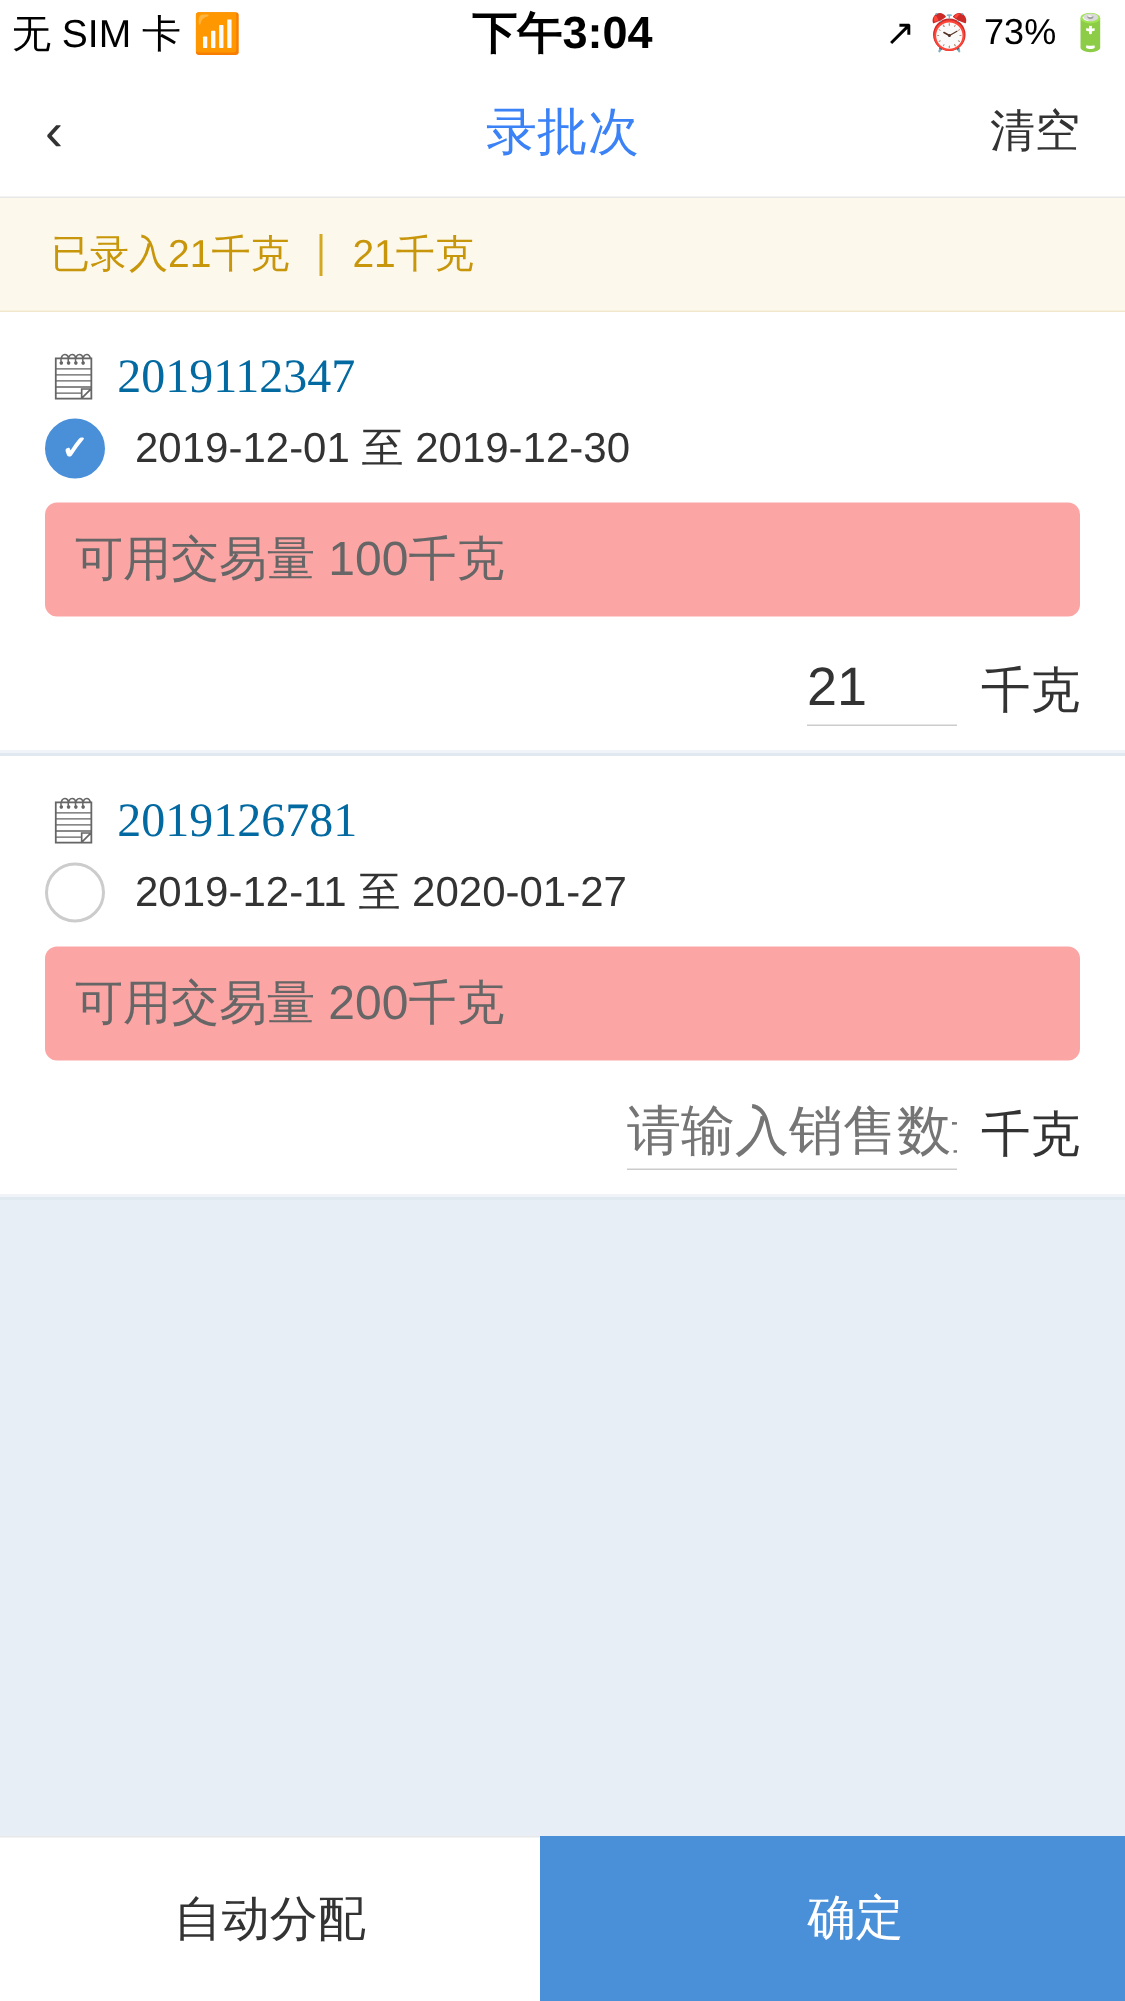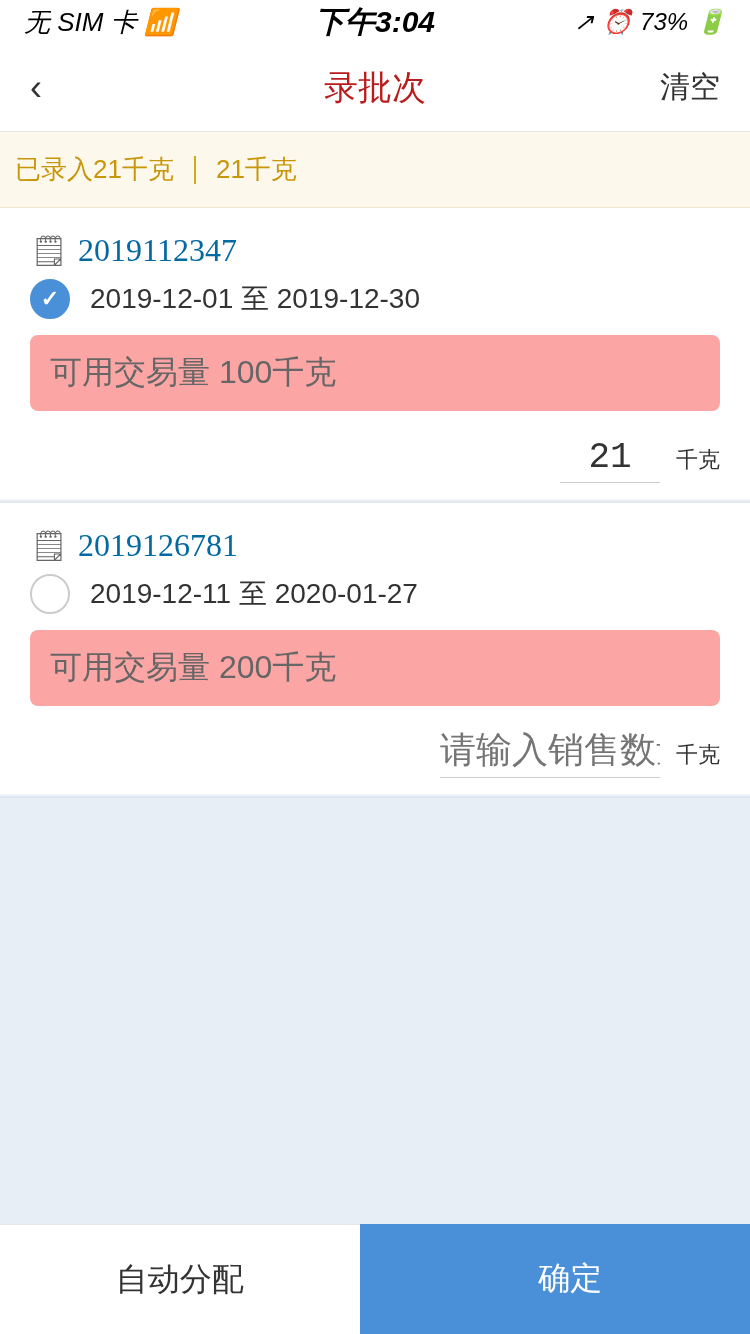--- a/index.html
+++ b/index.html
@@ -14,23 +14,22 @@
       position: relative;
     }
 
     
     .status-bar {
       height: 44px;
       background: #fff;
       display: flex;
       align-items: center;
       justify-content: space-between;
-      padding: 0 24px;
+      padding: 0 8px;
       font-size: 28px;
-      font-style: italic;
     }
     .status-left {
       display: flex;
       align-items: center;
       gap: 8px;
       font-size: 26px;
       font-weight: 500;
     }
     .status-center {
       font-size: 30px;
@@ -58,32 +57,32 @@
     }
     .nav-back {
       font-size: 36px;
       color: #333;
       cursor: pointer;
       width: 60px;
     }
     .nav-title {
       font-size: 34px;
       font-weight: 500;
-      color: #b91c1c;
+      color: #3b82f6;
     }
     .nav-action {
       font-size: 30px;
       color: #333;
       cursor: pointer;
     }
 
     
     .info-banner {
       background: #fdf8ec;
-      padding: 20px 15px;
+      padding: 20px 34px;
       display: flex;
       align-items: center;
       gap: 20px;
       border-bottom: 1px solid #f0e8cc;
     }
     .info-banner-text {
       font-size: 26px;
       color: #c8960a;
     }
     .info-banner-divider {
@@ -161,33 +160,32 @@
       display: flex;
       align-items: center;
       justify-content: flex-end;
       padding: 10px 30px 16px 30px;
       gap: 16px;
     }
     .quantity-input {
       font-size: 36px;
       color: #333;
       font-weight: 500;
-      text-align: center;
+      text-align: left;
       border: none;
       outline: none;
       background: transparent;
       width: 100px;
-      font-family: Liberation Mono, monospace;
     }
     .quantity-underline {
       border-bottom: 1px solid #ccc;
       padding-bottom: 4px;
     }
     .quantity-unit {
-      font-size: 22px;
+      font-size: 33px;
       color: #333;
     }
 
     
     .separator {
       height: 2px;
       background: #e0e8f0;
       margin: 0;
     }
 

